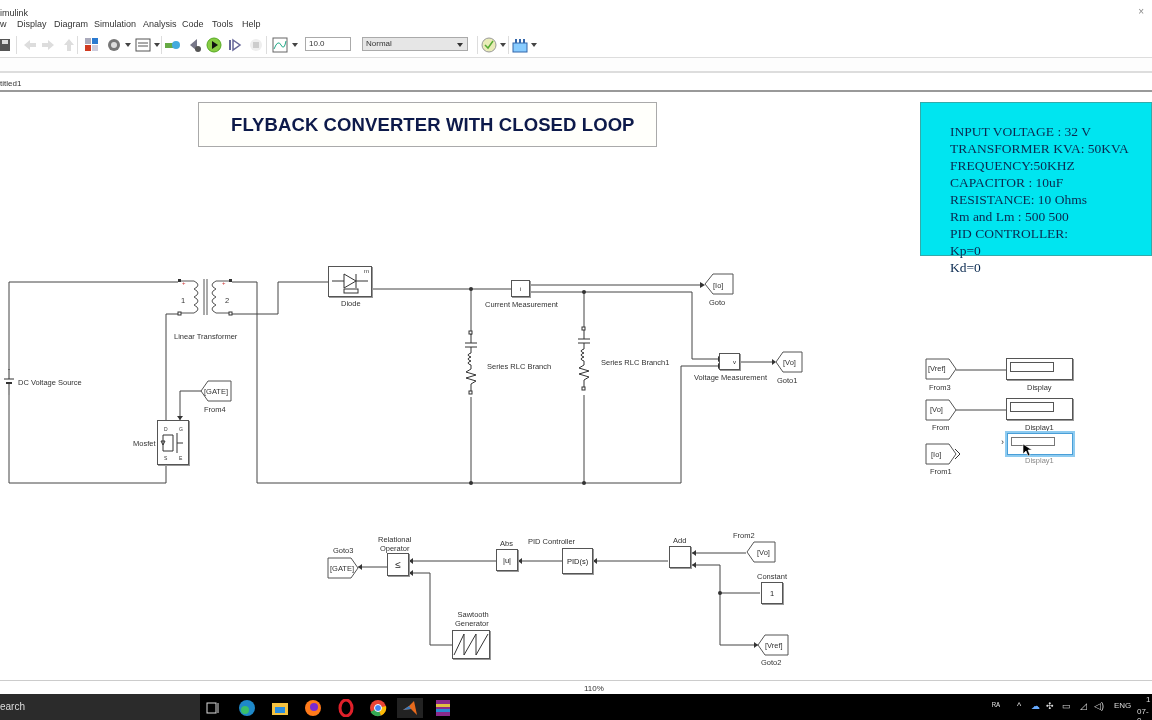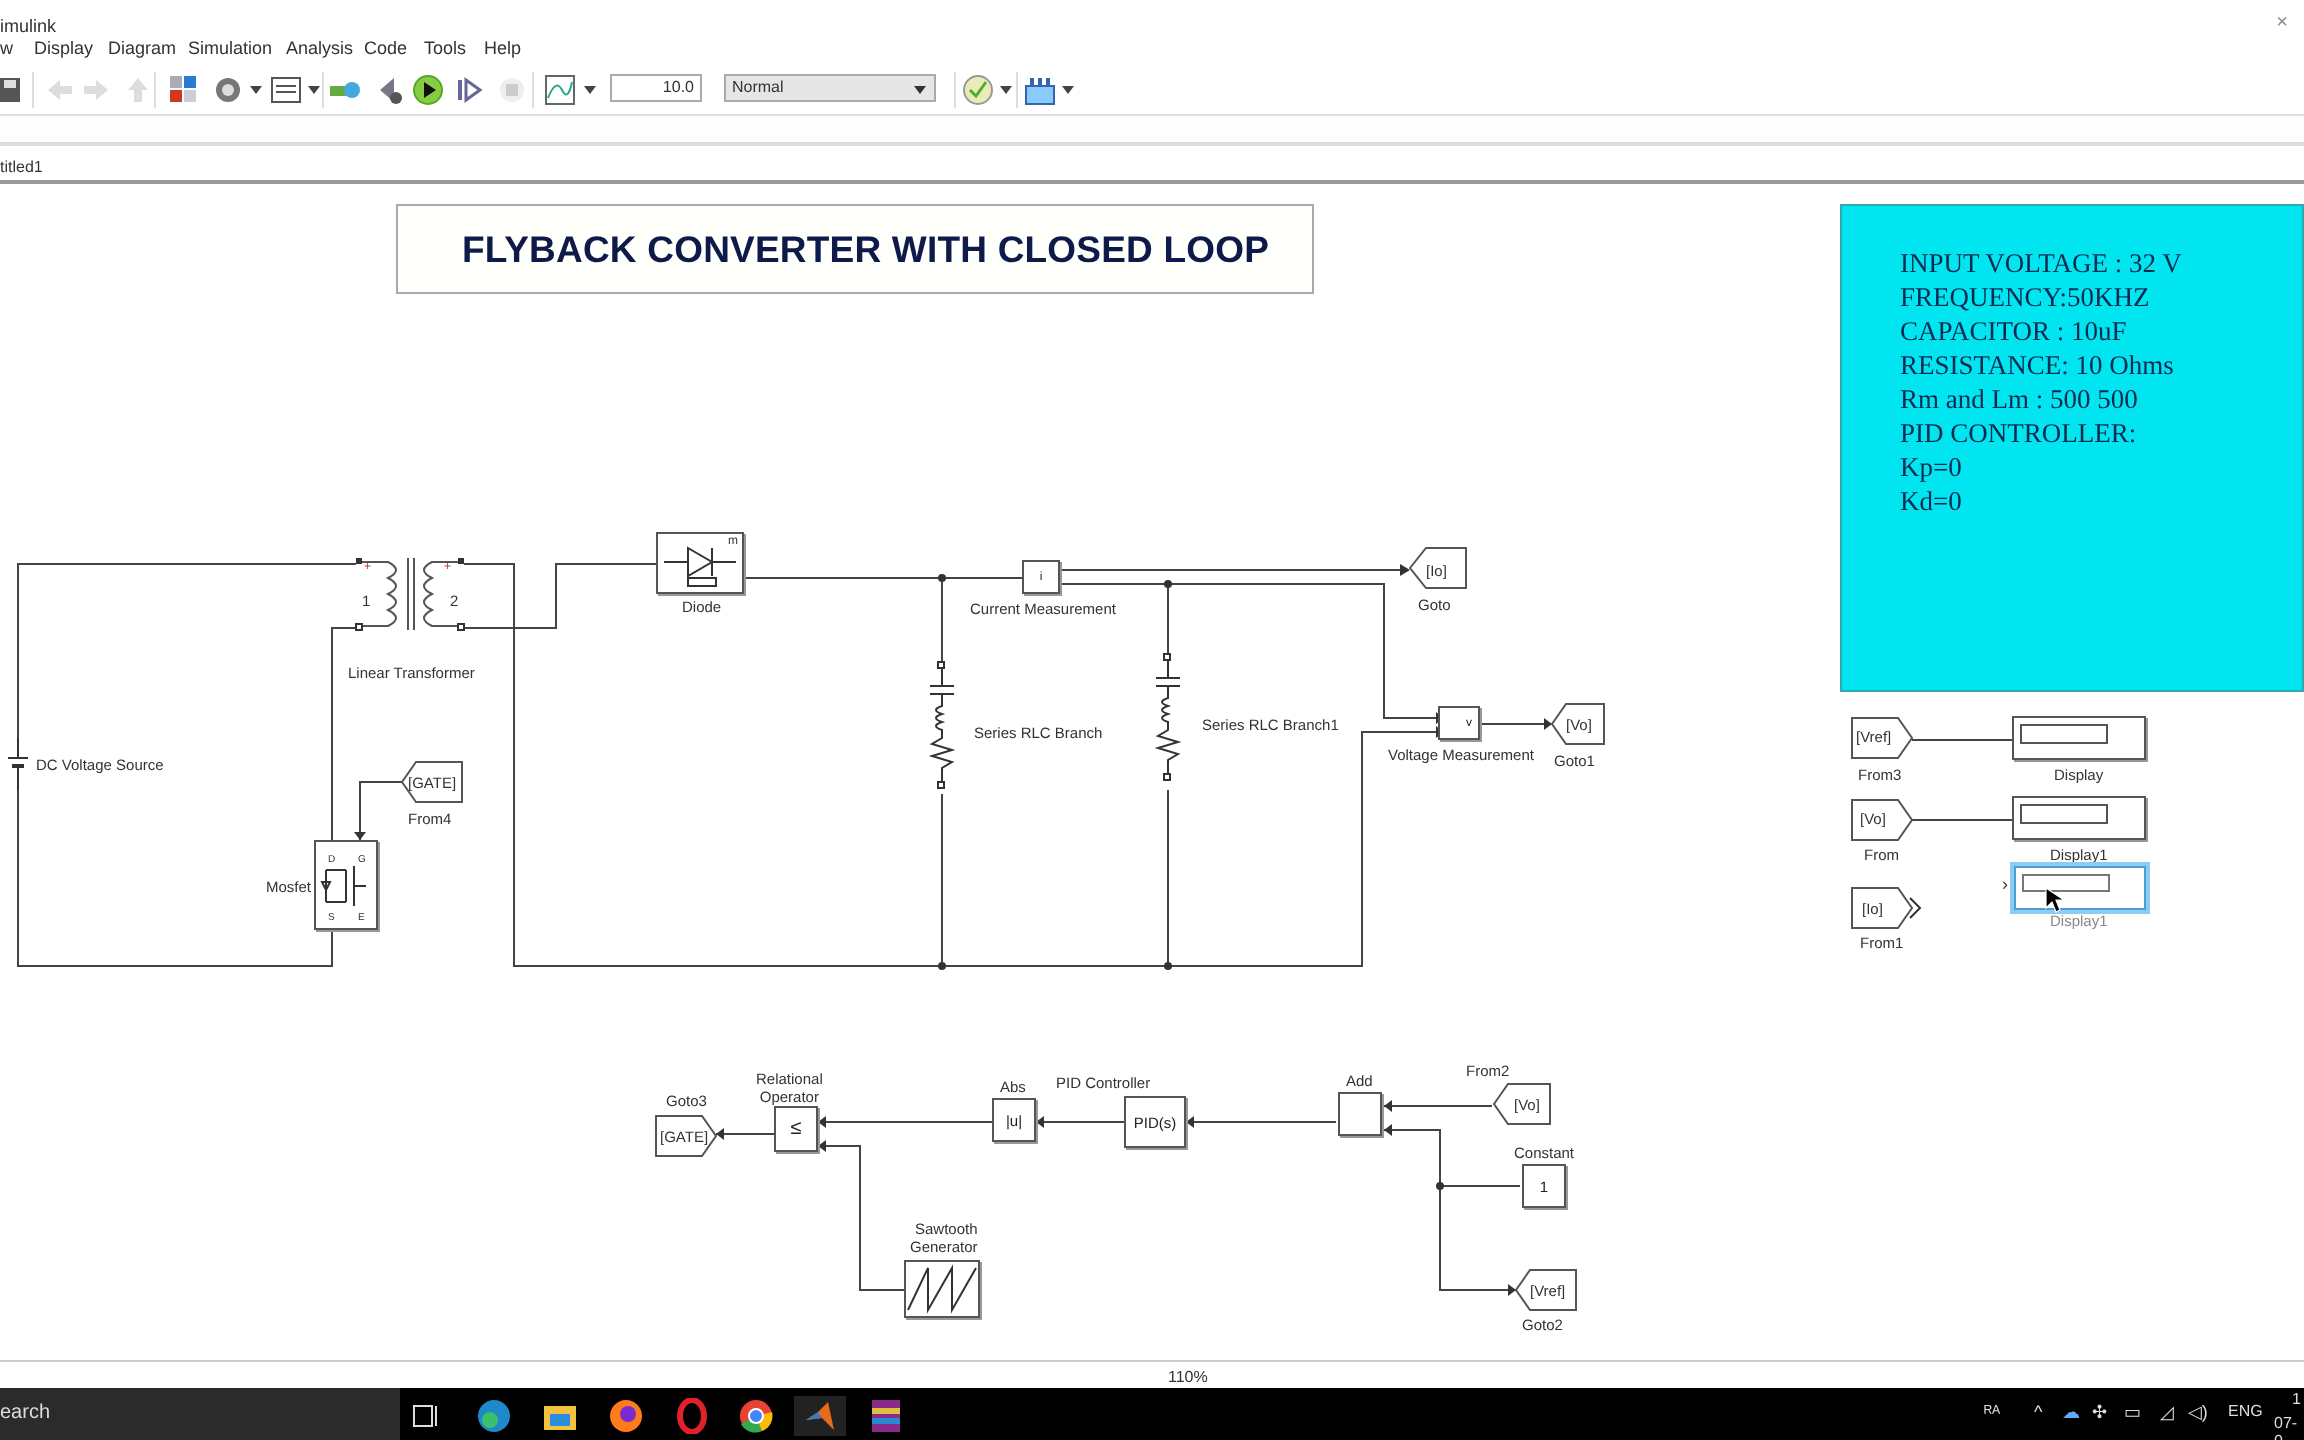--- a/index.html
+++ b/index.html
@@ -6,39 +6,39 @@
   body { width: 1152px; height: 720px; overflow: hidden; background: #fff; font-family: "Liberation Sans", sans-serif; position: relative; }
   .titlebar { position: absolute; left: 0; top: 5px; width: 1152px; height: 16px; background: #fff; font-size: 9px; color: #333; }
   .titlebar .title { position: absolute; left: 0; top: 3px; }
   .titlebar .close { position: absolute; right: 8px; top: 1px; font-size: 10px; color: #888; }
   .menubar { position: absolute; left: 0; top: 16px; width: 1152px; height: 16px; font-size: 9px; color: #333; }
   .menubar span { position: absolute; top: 3px; }
   .toolbar { position: absolute; left: 0; top: 32px; width: 1152px; height: 26px; background: #fff; border-bottom: 1px solid #ddd; }
   .tb { position: absolute; top: 5px; width: 16px; height: 16px; }
   .tb-sep { position: absolute; top: 4px; width: 1px; height: 18px; background: #ddd; }
   .dd-arrow { position: absolute; top: 11px; width: 0; height: 0; border-left: 3px solid transparent; border-right: 3px solid transparent; border-top: 4px solid #444; }
-  .stoptime { position: absolute; left: 305px; top: 37px; width: 46px; height: 14px; border: 1px solid #aaa; font-size: 8px; padding: 1px 3px; color: #333; background: #fff; text-align: right; }
+  .stoptime { position: absolute; left: 305px; top: 37px; width: 46px; height: 14px; border: 1px solid #aaa; font-size: 8px; padding: 1px 3px; color: #333; background: #fff; }
   .simmode { position: absolute; left: 362px; top: 37px; width: 106px; height: 14px; border: 1px solid #aaa; background: #e6e6e6; font-size: 8px; padding: 1px 3px; color: #333; }
   .simmode .arr { position: absolute; right: 4px; top: 5px; border-left: 3px solid transparent; border-right: 3px solid transparent; border-top: 4px solid #333; }
   .addrbar { position: absolute; left: 0; top: 58px; width: 1152px; height: 15px; background: #fdfdfd; border-bottom: 2px solid #ddd; }
   .tabbar { position: absolute; left: 0; top: 75px; width: 1152px; height: 17px; border-bottom: 2px solid #999; font-size: 8px; color: #333; }
   .tabbar span { position: absolute; left: 0; top: 4px; }
   .canvas { position: absolute; left: 0; top: 93px; width: 1152px; height: 587px; background: #fff; }
   .statusbar { position: absolute; left: 0; top: 680px; width: 1152px; height: 14px; background: #fff; border-top: 1px solid #ccc; font-size: 8px; color: #333; }
   .statusbar span { position: absolute; left: 584px; top: 3px; }
   .taskbar { position: absolute; left: 0; top: 694px; width: 1152px; height: 26px; background: #000; }
   .search { position: absolute; left: 0; top: 0; width: 200px; height: 26px; background: #2b2b2b; color: #ddd; font-size: 10px; padding: 7px 0 0 0; }
   .ticon { position: absolute; top: 4px; width: 26px; height: 20px; display: flex; align-items: center; justify-content: center; }
   .ticon.active::after { content: ""; position: absolute; bottom: -4px; left: 2px; right: 2px; height: 2px; background: #76b9ed; }
   .tray { position: absolute; top: 7px; font-size: 9px; color: #ddd; }
   .lbl { position: absolute; font-size: 7.5px; color: #333; white-space: nowrap; text-align: center; }
   .blk { position: absolute; background: #fff; border: 1px solid #555; box-shadow: 1px 1px 0 #999; font-size: 7.5px; color: #222; display: flex; align-items: center; justify-content: center; }
   .titlebox { position: absolute; left: 198px; top: 102px; width: 459px; height: 45px; border: 1px solid #aaa; background: #fffffb; display: flex; align-items: center; padding-left: 32px; }
   .titlebox span { font-weight: bold; font-size: 18.5px; color: #0d1a4a; letter-spacing: 0.1px; }
-  .infobox { position: absolute; left: 920px; top: 102px; width: 232px; height: 244px; background: #00e5f0; border: 1px solid #3aa; padding: 20px 0 0 29px; }
+  .infobox { position: absolute; left: 920px; top: 102px; width: 232px; height: 154px; background: #00e5f0; border: 1px solid #3aa; padding: 20px 0 0 29px; }
   .infobox div { font-family: "Liberation Serif", serif; font-size: 13.5px; color: #0a2a50; line-height: 17px; white-space: nowrap; }
   .selected { outline: 2px solid #8ecbf0; }
 </style>
 </head>
 <body>
 
 <div class="titlebar">
   <span class="title">imulink</span>
   <span class="close">×</span>
 </div>
@@ -194,20 +194,21 @@
       <path d="M696,562 L692,565 L696,568Z"></path>
       <path d="M754,642 L758,645 L754,648Z"></path>
     </g>
   </svg>
 
   <div class="titlebox" style="top:9px">
     <span>FLYBACK CONVERTER WITH CLOSED LOOP</span>
   </div>
   <div class="infobox" style="top:9px">
     <div>INPUT VOLTAGE : 32 V</div>
+    <div>TRANSFORMER KVA: 50KVA</div>
     <div>FREQUENCY:50KHZ</div>
     <div>CAPACITOR : 10uF</div>
     <div>RESISTANCE: 10 Ohms</div>
     <div>Rm and Lm : 500 500</div>
     <div>PID CONTROLLER:</div>
     <div>Kp=0</div>
     <div>Kd=0</div>
   </div>
 
   <svg style="position:absolute;left:3px;top:272px" width="14" height="34" viewBox="0 0 14 34">

